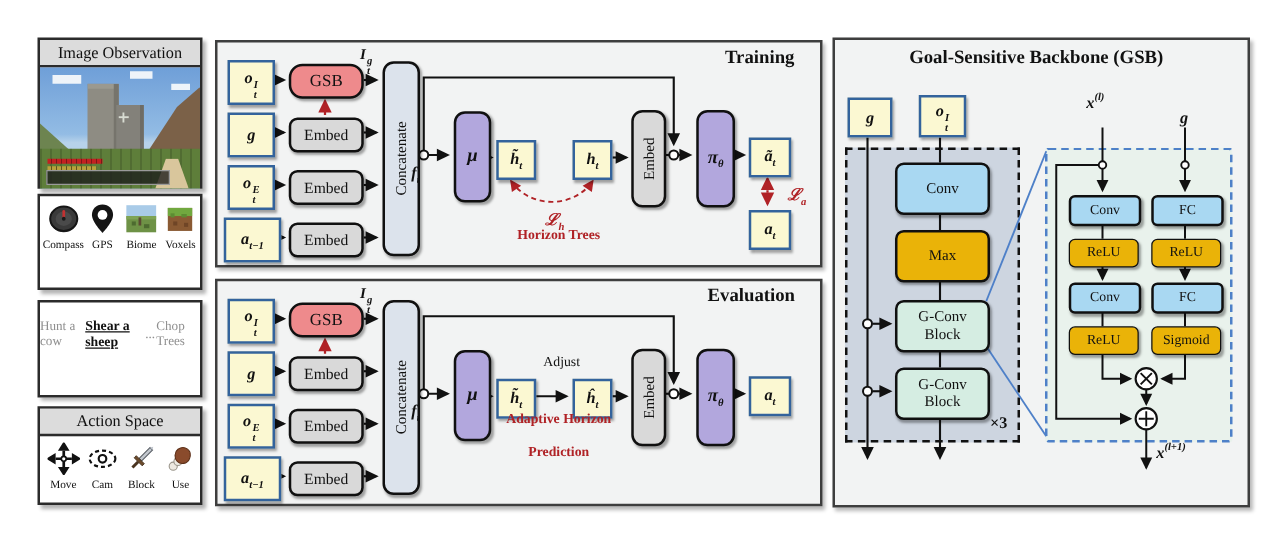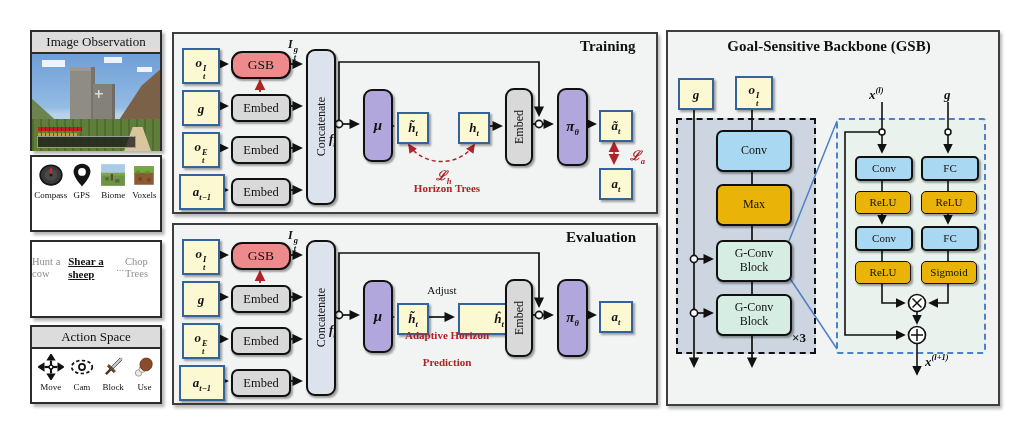--- a/index.html
+++ b/index.html
@@ -24,21 +24,21 @@
   
   .math{font-style:italic;font-weight:bold;color:#111;white-space:nowrap;}
   .mb{font-size:13px;}
   .big .mb{font-size:15px;}
   .ss{display:inline-flex;flex-direction:column;margin-left:1px;vertical-align:-4px;}
   .ss .sp,.ss .sb2{font-size:8.5px;line-height:8px;height:8px;display:block;font-style:italic;}
   .msub{font-size:8.5px;font-style:italic;}
   .lbl{position:absolute;z-index:4;}
   .redtxt{color:#B02226;font-weight:bold;}
   .cap{font-size:11px;text-align:center;}
-  .adj{font-size:11px;color:#111;text-align:center;font-weight:normal;}
+  .adj{font-size:11px;color:#111;text-align:right;font-weight:normal;}
   
   .dashbox{position:absolute;z-index:1;background:#CDD5E0;border:2px dashed #111;}
   .insetbox{position:absolute;z-index:1;background:#E9F2EC;border:2px dashed #4E80C8;border-radius:3px;}
   
   svg.overlay{position:absolute;left:0;top:0;z-index:2;pointer-events:none;}
   
   .goal-list{display:flex;flex-direction:row;align-items:center;justify-content:center;height:52px;gap:1px;}
   .goal-dim{color:#8F8F8F;font-size:10.5px;line-height:1.15;}
   .goal-active{color:#111;font-size:11px;font-weight:bold;text-decoration:underline;line-height:1.2;}
   .icon-row{display:flex;justify-content:space-around;align-items:flex-end;padding:5px 0 1px 3px;}
@@ -420,21 +420,21 @@
       <span class="vlabel">Concatenate</span>
     </div>
   <span class="lbl math" style="left:329px;top:320px;"><span class="mb">f</span><sub class="msub">t</sub></span>
   <div class="rnd purple vert big" style="left:363px;top:280px;width:26px;height:69px;">
       <span class="math"><span class="mb">μ</span></span>
     </div>
   <div class="ybox" style="left:397px;top:303px;width:28px;height:28px;">
     <span class="math"><span class="mb">h̃</span><sub class="msub">t</sub></span>
   </div>
   <div class="lbl adj" style="left:420px;top:284px;width:44px;">Adjust</div>
-  <div class="ybox" style="left:458px;top:303px;width:28px;height:28px;padding-left:25px;">
+  <div class="ybox" style="left:458px;top:303px;width:28px;height:28px;">
     <span class="math"><span class="mb">ĥ</span><sub class="msub">t</sub></span>
   </div>
   <div class="lbl redtxt cap" style="left:392px;top:329px;width:110px;">Adaptive Horizon</div>
   <div class="lbl redtxt cap" style="left:392px;top:356px;width:110px;">Prediction</div>
   <div class="rnd gray vert" style="left:505px;top:279px;width:24px;height:74px;">
       <span class="vlabel">Embed</span>
     </div>
   <div class="rnd purple vert big" style="left:557px;top:279px;width:27px;height:74px;">
       <span class="math"><span class="mb">π</span><sub class="msub">θ</sub></span>
     </div>
@@ -458,21 +458,21 @@
       <span>Max</span>
     </div>
   <div class="rnd green blk" style="left:716px;top:240px;width:72px;height:38px;">
       <span style="width:50px;">G-Conv Block</span>
     </div>
   <div class="rnd green blk" style="left:716px;top:294px;width:72px;height:38px;">
       <span style="width:50px;">G-Conv Block</span>
     </div>
   <span class="lbl" style="left:792px;top:330px;font-weight:bold;font-size:13px;color:#111;">×3</span>
 
-  <span class="lbl math" style="left:869px;top:85px;"><span class="mb">x</span><sup style="font-size:8.5px;font-style:italic;">(l)</sup></span>
+  <span class="lbl math" style="left:869px;top:72px;"><span class="mb">x</span><sup style="font-size:8.5px;font-style:italic;">(l)</sup></span>
   <span class="lbl math" style="left:944px;top:85px;"><span class="mb">g</span></span>
   <div class="rnd cblue blk" style="left:855px;top:156px;width:54px;height:21px;font-size:11px;border-radius:5px;">
       <span>Conv</span>
     </div>
   <div class="rnd white blk" style="left:855px;top:191px;width:54px;height:21px;font-size:11px;border-radius:5px;border-width:1.6px;">
       <span>ReLU</span>
     </div>
   <div class="rnd cblue blk" style="left:855px;top:226px;width:54px;height:21px;font-size:11px;border-radius:5px;">
       <span>Conv</span>
     </div>

